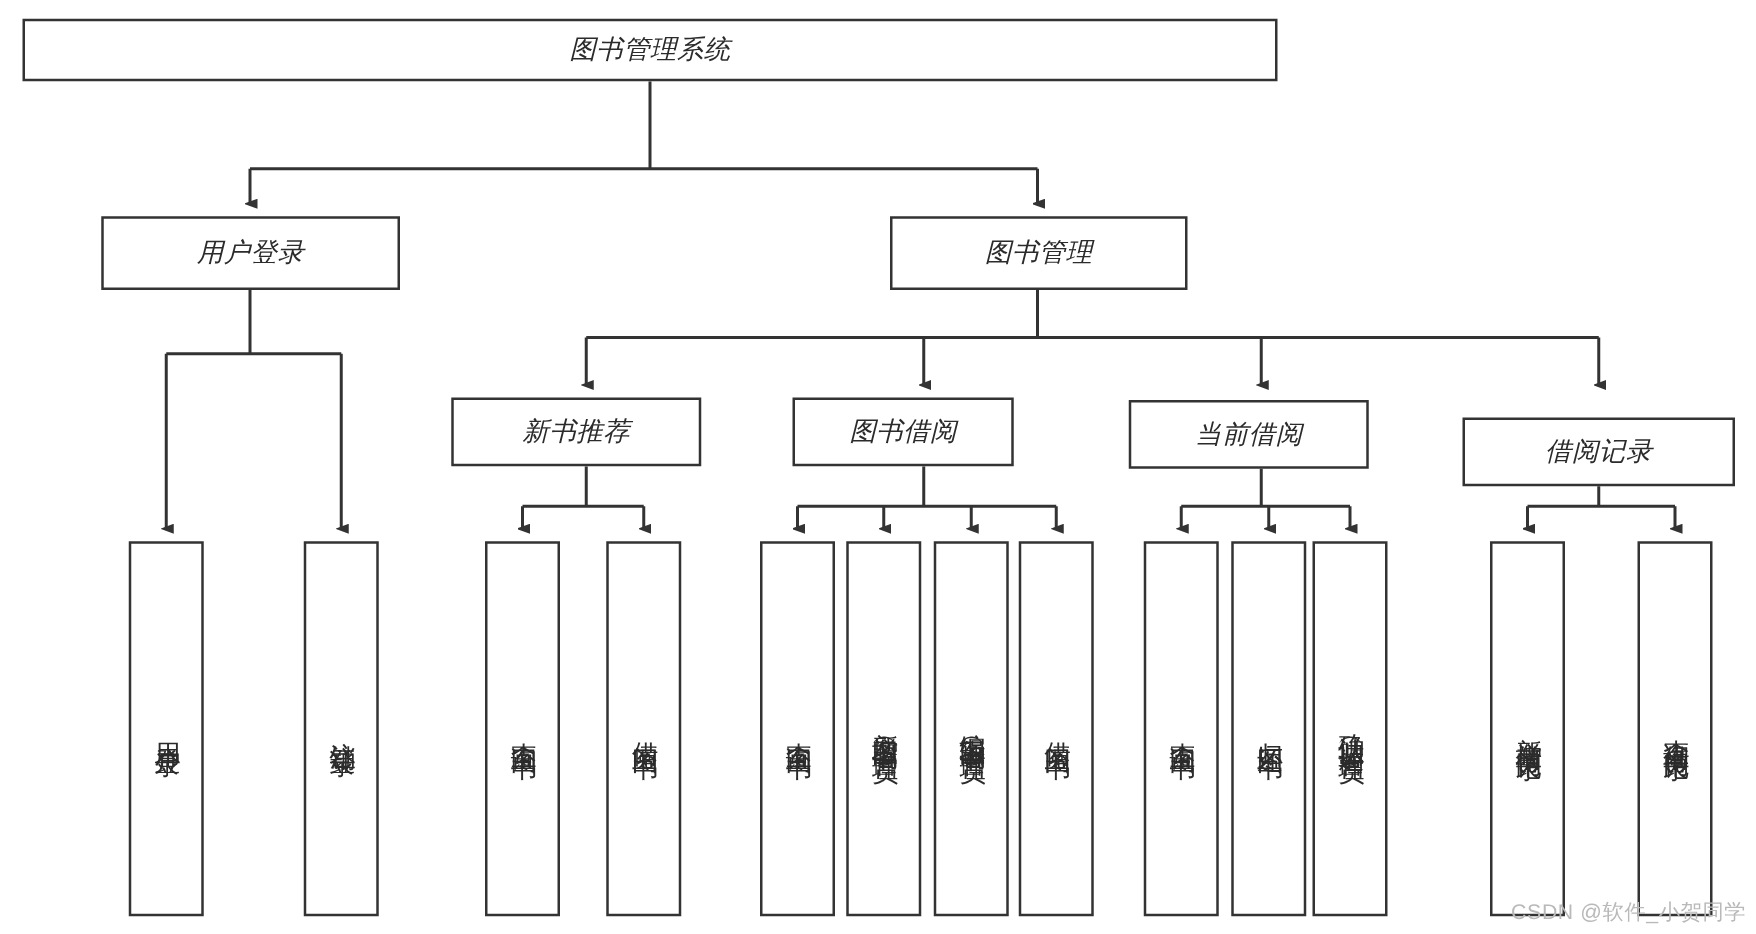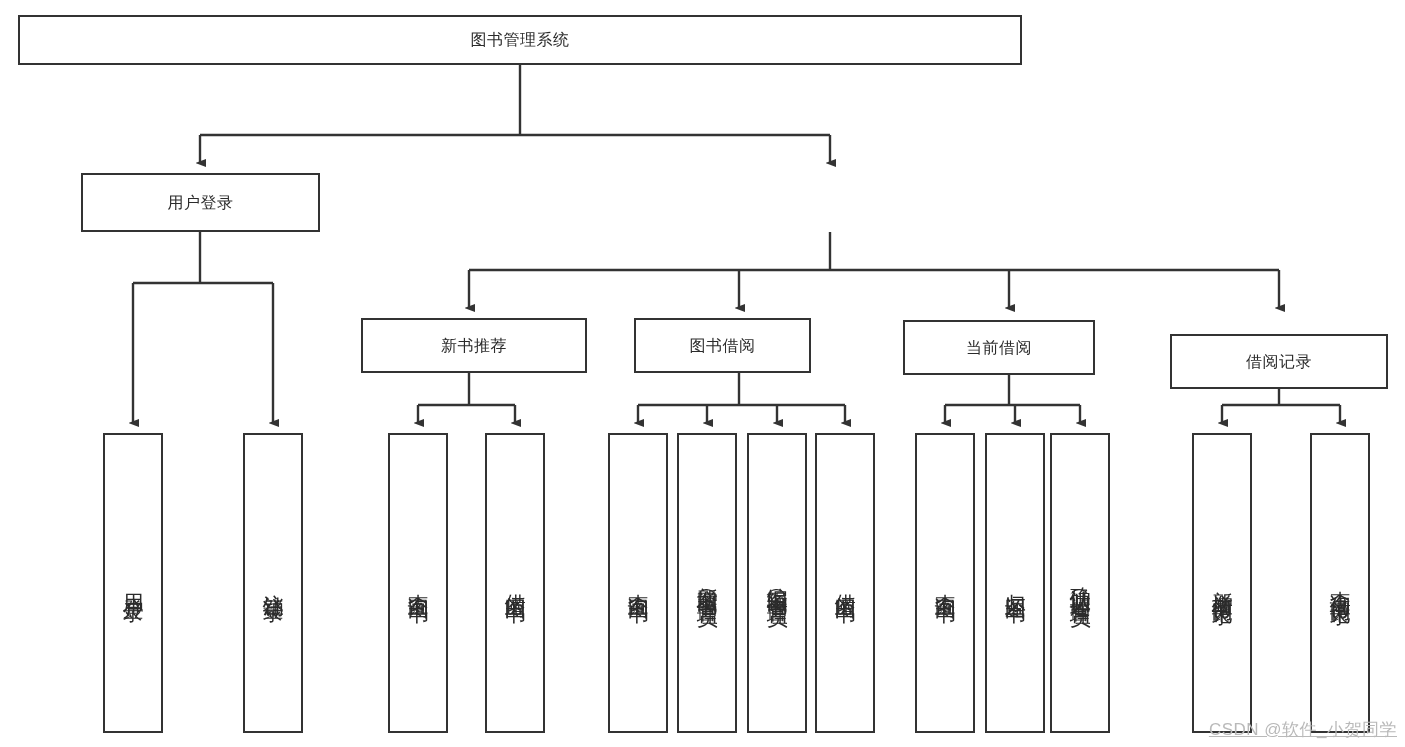--- a/index.html
+++ b/index.html
@@ -30,23 +30,24 @@
     box-sizing: border-box;
     border: 2px solid #333333;
     background: #ffffff;
     color: #2b2b2b;
     display: flex;
     align-items: center;
     justify-content: center;
     text-align: center;
   }
   .node.horiz {
-    font-size: 16px;
+    font-size: 21px;
     letter-spacing: 0.5px;
     line-height: 1.2;
+    font-style: italic;
   }
   .node.vert {
     writing-mode: vertical-rl;
     text-orientation: upright;
     font-size: 21px;
     line-height: 1.25;
     letter-spacing: 3px;
     padding: 6px 0;
   }
   .node.vert .vlabel {
@@ -56,21 +57,20 @@
   }
   #watermark {
     position: absolute;
     right: 8px;
     bottom: 6px;
     font-size: 17px;
     color: #b9b9b9;
     letter-spacing: 0.5px;
     white-space: nowrap;
     pointer-events: none;
-    text-decoration: underline;
   }
 </style>
 </head>
 <body>
 
 <div id="canvas">
 
   <svg id="edges" viewBox="0 0 1405 747" xmlns="http://www.w3.org/2000/svg">
     <defs>
       <marker id="arrow" markerWidth="10" markerHeight="10" refX="4" refY="6" orient="auto" markerUnits="userSpaceOnUse">
@@ -121,22 +121,25 @@
     </g>
   </svg>
 
   <div class="node horiz" style="left:18px; top:15px; width:1004px; height:50px;">
     <span>图书管理系统</span>
   </div>
 
   <div class="node horiz" style="left:81px; top:173px; width:239px; height:59px;">
     <span>用户登录</span>
   </div>
+  <div class="node horiz" style="left:712px; top:173px; width:238px; height:59px;">
+    <span>图书管理</span>
+  </div>
 
-  <div class="node horiz" style="left:361px; top:318px; width:226px; height:55px;">
+  <div class="node horiz" style="left:361px; top:318px; width:200px; height:55px;">
     <span>新书推荐</span>
   </div>
   <div class="node horiz" style="left:634px; top:318px; width:177px; height:55px;">
     <span>图书借阅</span>
   </div>
   <div class="node horiz" style="left:903px; top:320px; width:192px; height:55px;">
     <span>当前借阅</span>
   </div>
   <div class="node horiz" style="left:1170px; top:334px; width:218px; height:55px;">
     <span>借阅记录</span>

